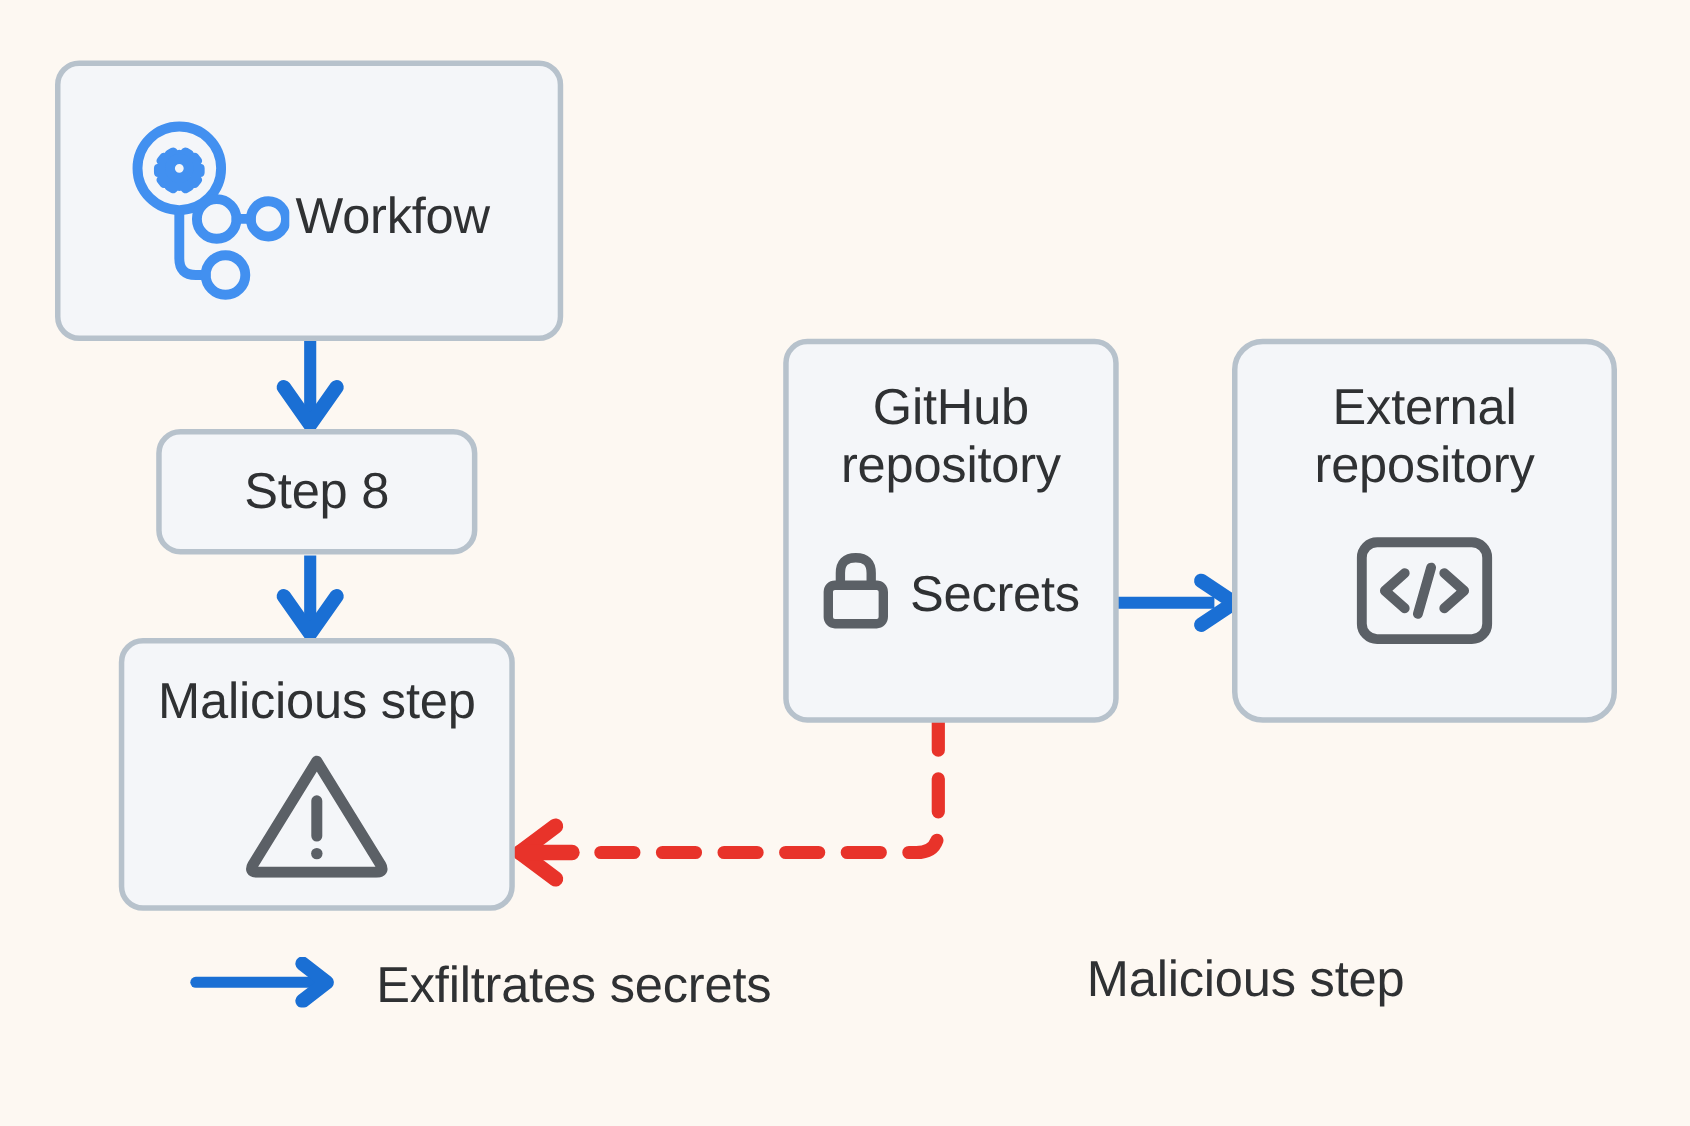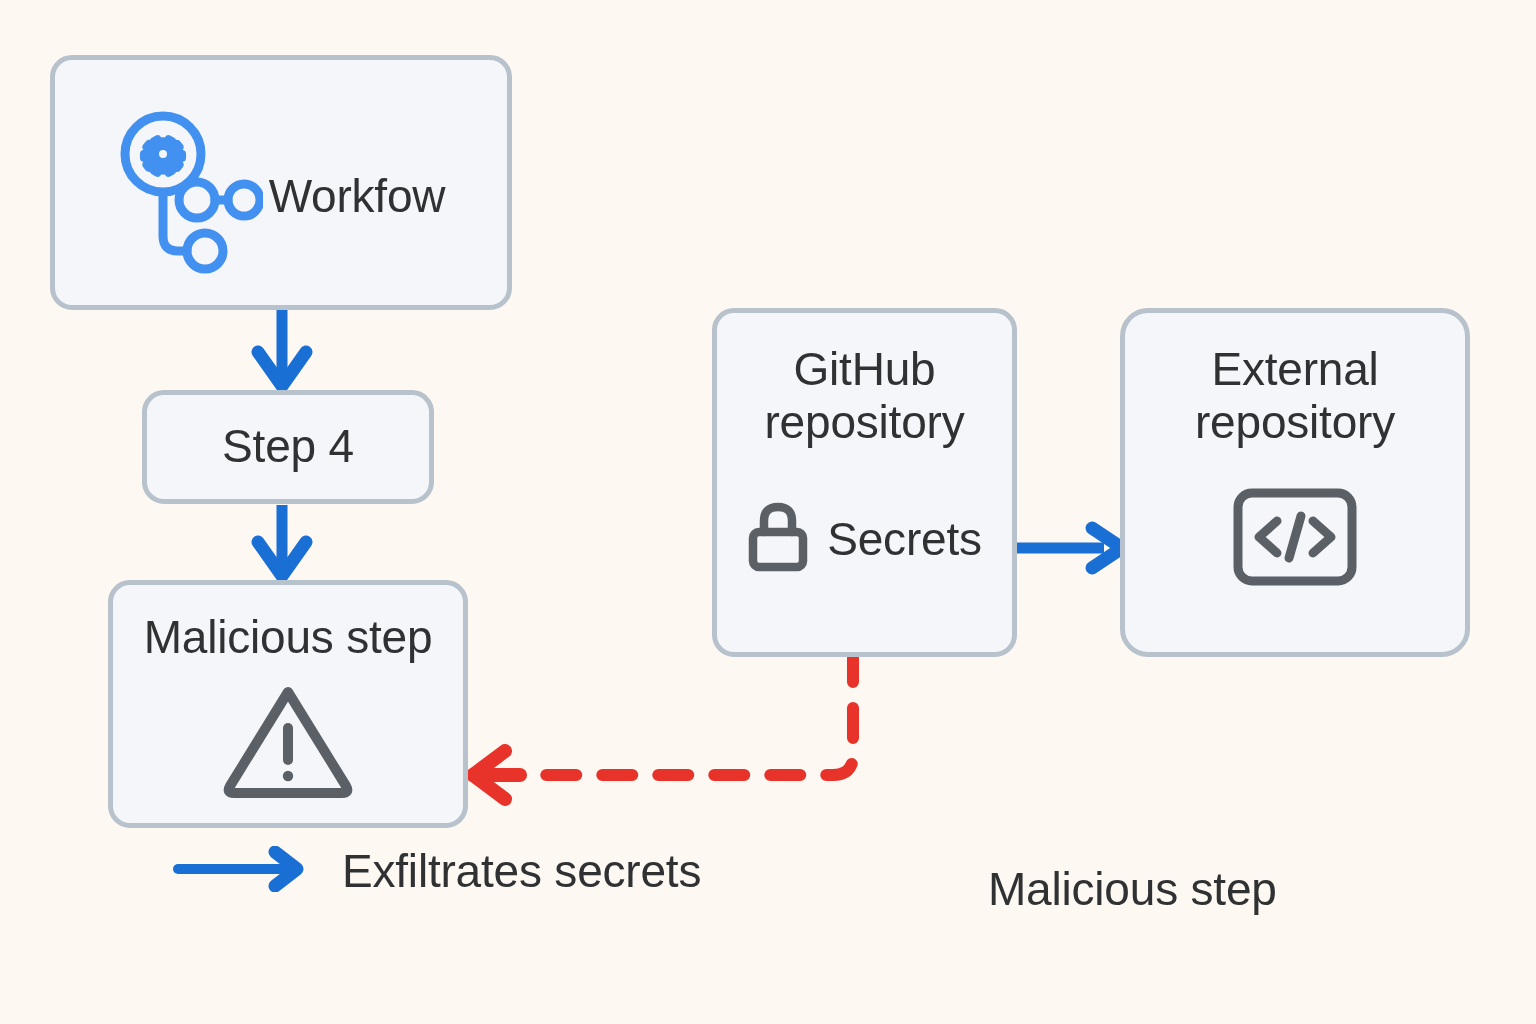--- a/index.html
+++ b/index.html
@@ -119,21 +119,21 @@
     height: 349px;
     justify-content: flex-start;
     padding-top: 30px;
     border-radius: 28px;
   }
   #external-icon {
     margin-top: 38px;
   }
   #legend-exfiltrate {
     left: 172px;
-    top: 844px;
+    top: 868px;
   }
   #legend-exfiltrate .legend-label {
     margin-left: 38px;
   }
   #legend-malicious {
     left: 988px;
     top: 862px;
   }
 </style>
 </head>
@@ -197,21 +197,21 @@
           <line x1="98" y1="90" x2="111" y2="90"></line>
 
           <circle cx="88" cy="141" r="18"></circle>
         </svg>
       </span>
       <span class="node-title">Workfow</span>
     </div>
   </div>
 
   <div class="node" id="node-step1">
-    <span class="node-title">Step 4</span>
+    <span class="node-title">Step 8</span>
   </div>
 
   <div class="node" id="node-malicious">
     <span class="node-title">Malicious step</span>
     <span id="malicious-icon">
       <svg width="132" height="116" viewBox="0 0 132 116" fill="none" stroke="#5b6066" stroke-width="10" stroke-linecap="round" stroke-linejoin="round">
         <path d="M66 10 L124 104 Q128 111 120 111 L12 111 Q4 111 8 104 Z"></path>
         <line x1="66" y1="46" x2="66" y2="78"></line>
         <circle cx="66" cy="94" r="5.2" fill="#5b6066" stroke="none"></circle>
       </svg>

